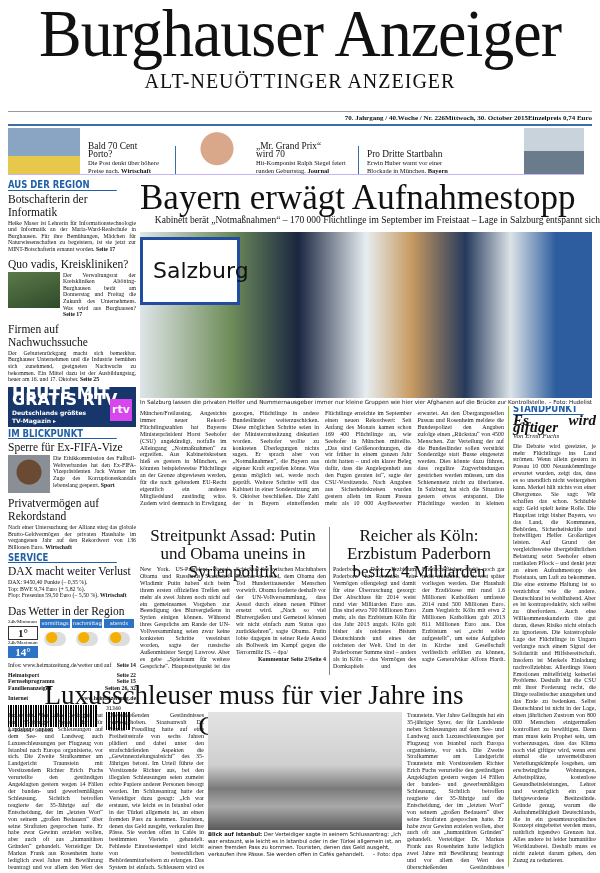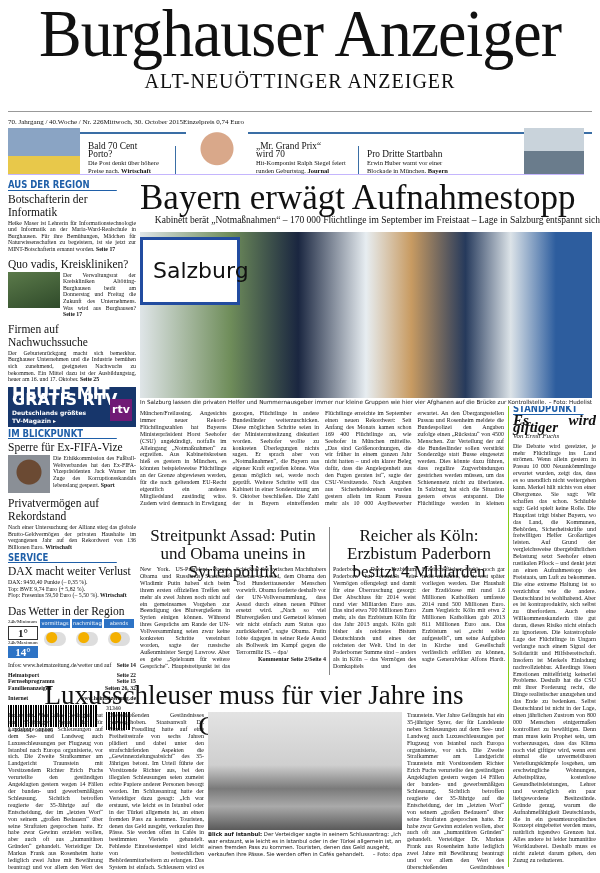--- a/index.html
+++ b/index.html
@@ -1,32 +1,32 @@
 <!DOCTYPE html>
 <html><head>
 <meta charset="utf-8">
 <style>
 *{box-sizing:border-box;margin:0;padding:0}
 body{width:600px;height:873px;background:#fff;font-family:"Liberation Serif",serif;color:#111;overflow:hidden;position:relative}
 .masthead{text-align:center;padding-top:4px}
 .mast-title{font-size:64px;line-height:60px;font-weight:400;letter-spacing:-1px;transform:scaleY(1.05)}
 .mast-sub{font-size:20px;letter-spacing:1px;margin-top:6px}
-.infobar{position:absolute;top:111px;left:8px;right:8px;height:23px;border-top:1px solid #999;border-bottom:2px solid #3a6ea5;font-size:7px;display:flex;justify-content:flex-start;align-items:center;font-weight:normal}
+.infobar{position:absolute;top:111px;left:8px;right:8px;height:15px;border-top:1px solid #999;border-bottom:2px solid #3a6ea5;font-size:7px;display:flex;justify-content:flex-end;align-items:center;font-weight:bold}
 .teasers{position:absolute;top:127px;left:8px;right:16px;height:48px;border-bottom:1px solid #c4b5fd;display:flex;align-items:flex-end}
 .t-img{height:46px;background:#9ab;position:relative}
 .teaser{padding:0 8px;font-size:6.5px;line-height:7.5px}
 .teaser h3{font-size:11px;font-weight:400;margin-bottom:2px;font-family:"Liberation Serif",serif;transform:scaleX(.85);transform-origin:left}
 .vsep{width:1px;height:28px;background:#3a6ea5}
 .leftcol{position:absolute;top:182px;left:8px;width:128px;font-size:5.8px;line-height:6.6px}
 .sec-h{font-family:"DejaVu Sans",sans-serif;font-weight:bold;color:#1f5fa8;font-size:10px;border-bottom:1px solid #1f5fa8;padding-bottom:1px;margin-bottom:2px;transform:scaleX(.85);transform-origin:left}
 .lh{font-size:11.5px;line-height:13px;margin:2px 0 1px}
 .rtv{background:#17366b;color:#fff;font-family:"DejaVu Sans",sans-serif;padding:4px;height:40px;margin:4px 0;position:relative}
 .rtv .t1{font-size:16px;font-weight:bold}
 .rtv .t2{font-size:6px;font-weight:bold;margin-top:5px;line-height:8px}
-.rtv .logo{position:absolute;right:4px;top:12px;width:22px;height:22px;background:#701a75;color:#fff;font-size:11px;font-weight:bold;text-align:center;line-height:22px}
+.rtv .logo{position:absolute;right:4px;top:12px;width:22px;height:22px;background:#d946ef;color:#fff;font-size:11px;font-weight:bold;text-align:center;line-height:22px}
 .ref{font-weight:bold;float:right}
 .main-h{position:absolute;top:180px;left:140px;width:460px;text-align:left;font-size:35px;line-height:36px}
 .main-sub{position:absolute;top:215px;left:140px;width:460px;text-align:right;font-size:9.5px}
 .photo{position:absolute;top:232px;left:140px;width:452px;height:166px;background:linear-gradient(90deg,#dfe5e8 0%,#6f8d5a 20%,#1a2640 35%,#e7edf1 50%,#c89b62 60%,#263a5c 72%,#dce3e8 82%,#2d5d9e 92%);overflow:hidden}
 .sign{position:absolute;left:0;top:5px;width:100px;height:68px;background:#fff;border:3px solid #224ca0;font-family:"DejaVu Sans",sans-serif;font-size:22px;padding:18px 0 0 10px}
 .caption{position:absolute;top:399px;left:140px;width:452px;font-family:"DejaVu Sans",sans-serif;font-size:5.6px;display:flex;justify-content:space-between}
 .cols{position:absolute;font-size:6px;line-height:6.9px;text-align:justify;column-gap:6px}
 .standpunkt{position:absolute;top:406px;left:508px;width:88px;font-size:6px;line-height:6.9px;border-left:1px solid #84cc16;padding-left:4px;text-align:justify;height:461px;overflow:hidden}
 .sp-h{font-size:15px;font-style:italic;font-weight:bold;margin:2px 0}
 .sp-author{font-style:italic;font-size:7px;margin-bottom:3px}

